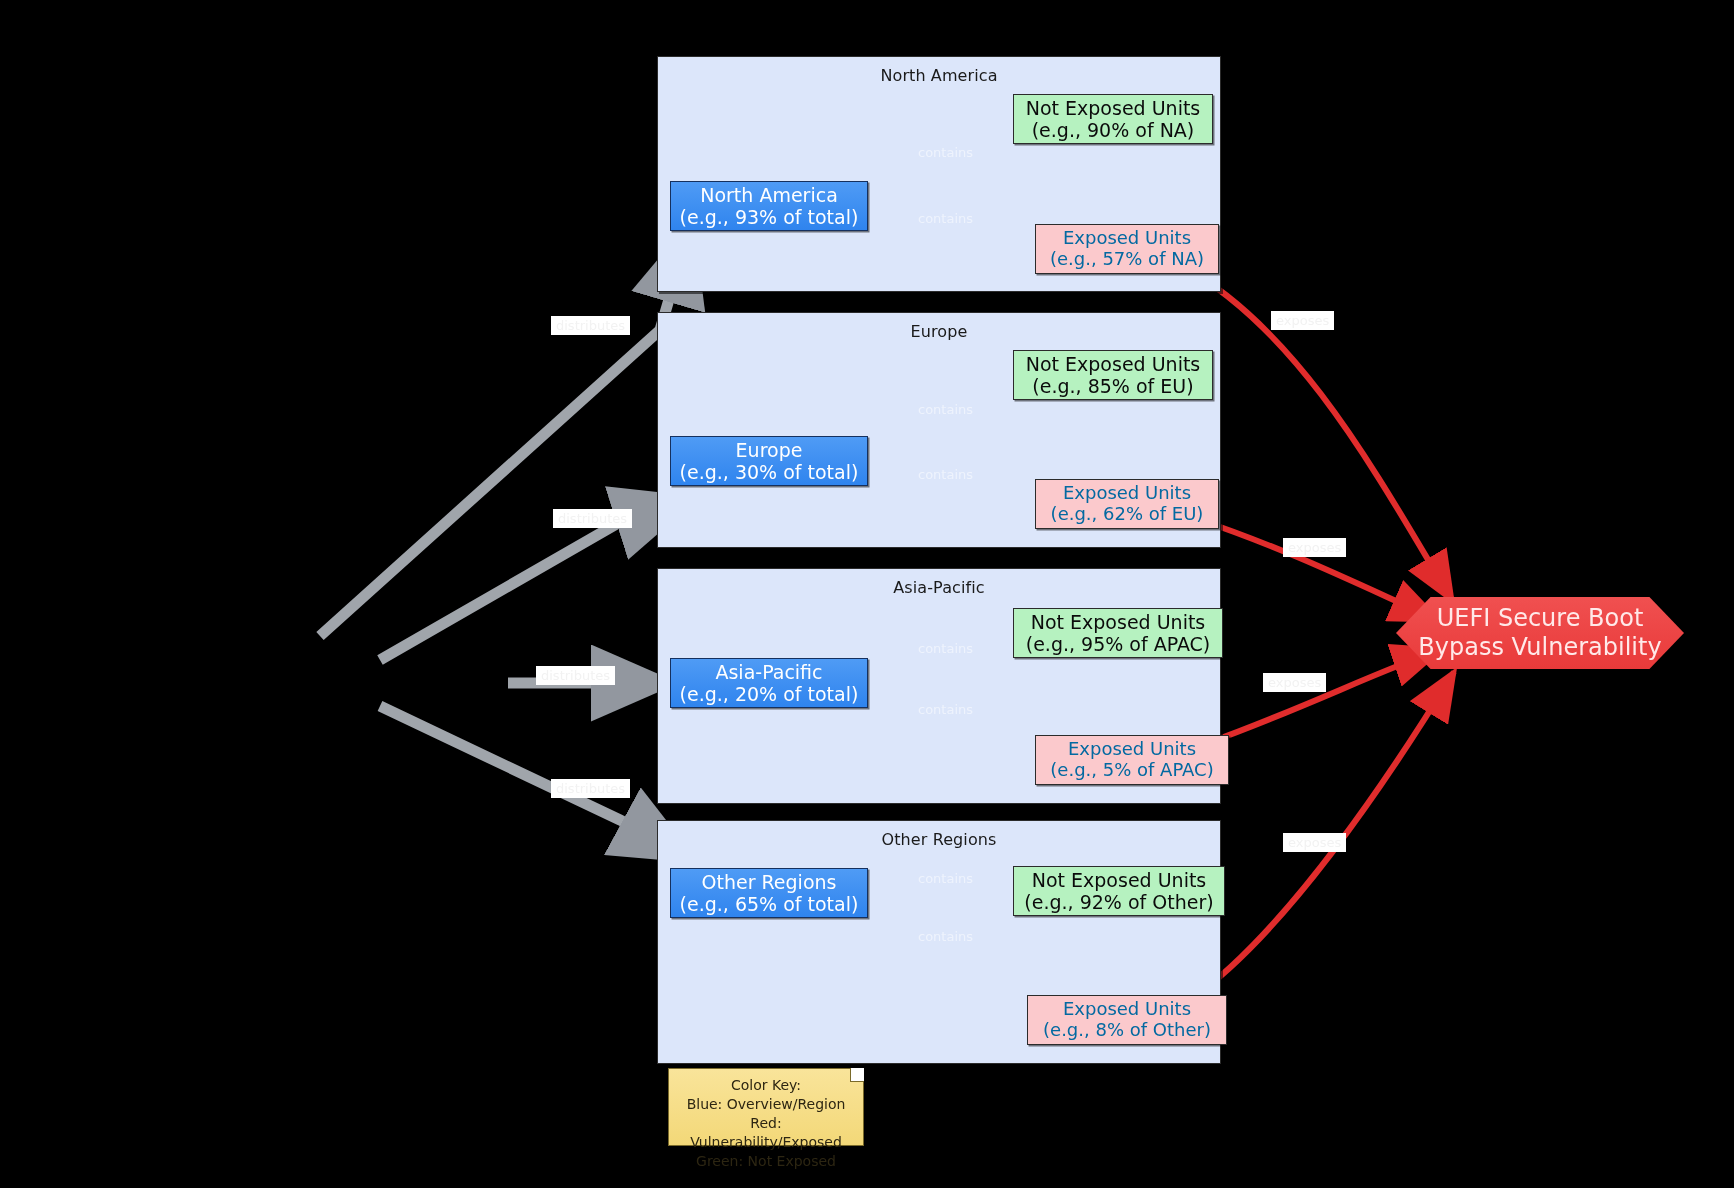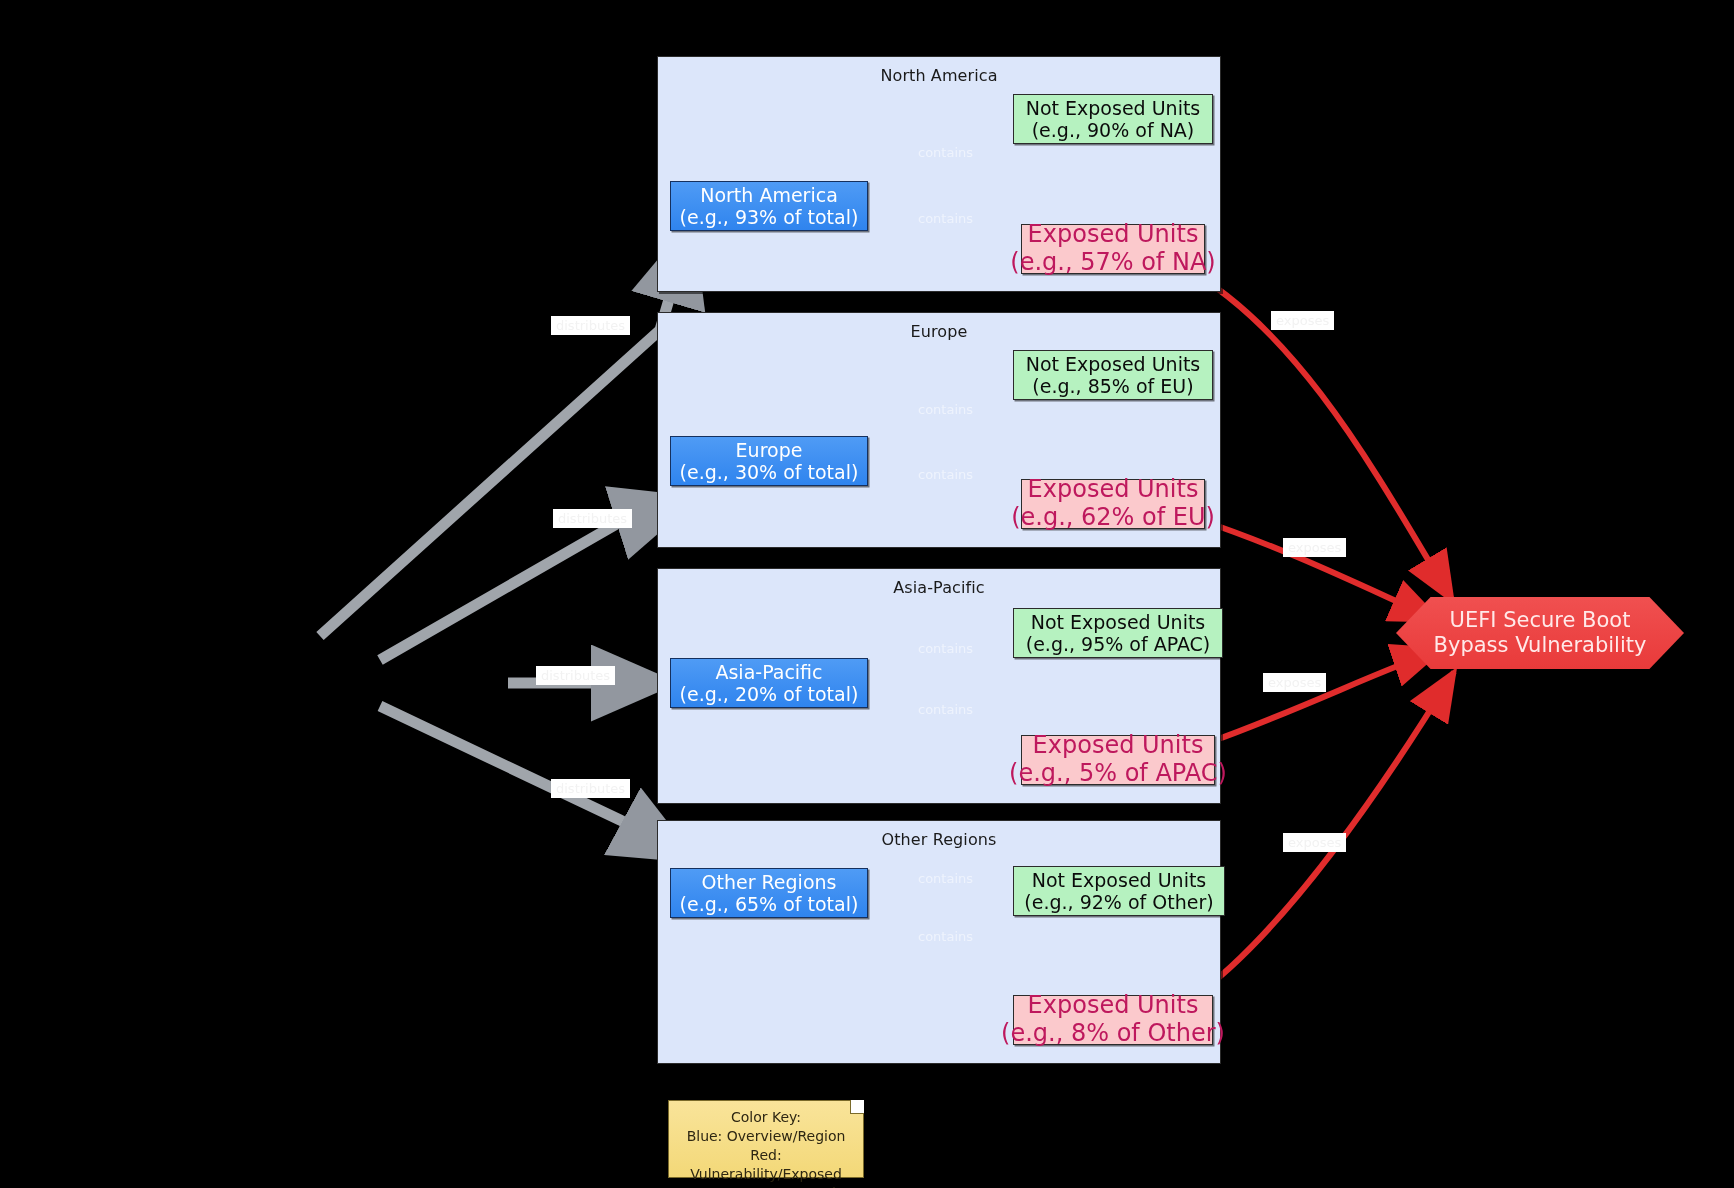--- a/index.html
+++ b/index.html
@@ -75,22 +75,23 @@
   }
   .node.safe {
     background: #b6f2c0;
     border-color: #2b2b2b;
     color: #0b0b0b;
     font-size: 19px;
   }
   .node.exposed {
     background: #fbc9cc;
     border-color: #2b2b2b;
-    color: #be185d;
-    font-size: 24px;
+    color: #0369a1;
+    font-size: 18px;
+    margin-left: 14px;
   }
 
   
   .ellipse {
     position: absolute;
     border-radius: 50%;
     background: #2f7ff0;
     background-image: linear-gradient(#3f8bf5, #2374ea);
     border: 1px solid #0f2c57;
     color: #ffffff;
@@ -117,40 +118,39 @@
     width: 100%; height: 100%;
     background: #ef4444;
     background-image: linear-gradient(#f05050, #e93a3a);
     clip-path: polygon(12% 0%, 88% 0%, 100% 50%, 88% 100%, 12% 100%, 0% 50%);
     filter: drop-shadow(2px 2px 0 rgba(0,0,0,0.5));
   }
   .hex-label {
     position: relative;
     z-index: 2;
     color: #ffe9e9;
-    font-size: 21px;
+    font-size: 24px;
     line-height: 1.2;
     text-align: center;
     white-space: nowrap;
   }
 
   
   .note {
     position: absolute;
     background: #f7e08b;
     background-image: linear-gradient(#f9e49a, #f3d878);
     border: 1px solid #7a6a2a;
     color: #2d2612;
     font-size: 14px;
     line-height: 1.35;
     text-align: center;
     padding: 7px 12px 8px 12px;
     box-sizing: border-box;
     box-shadow: 2px 2px 0 rgba(0,0,0,0.5);
-    margin-top: 32px;
   }
   .note .dogear {
     position: absolute;
     right: -1px;
     top: -1px;
     width: 13px;
     height: 13px;
     background: #ffffff;
     border-left: 1px solid #7a6a2a;
     border-bottom: 1px solid #7a6a2a;

